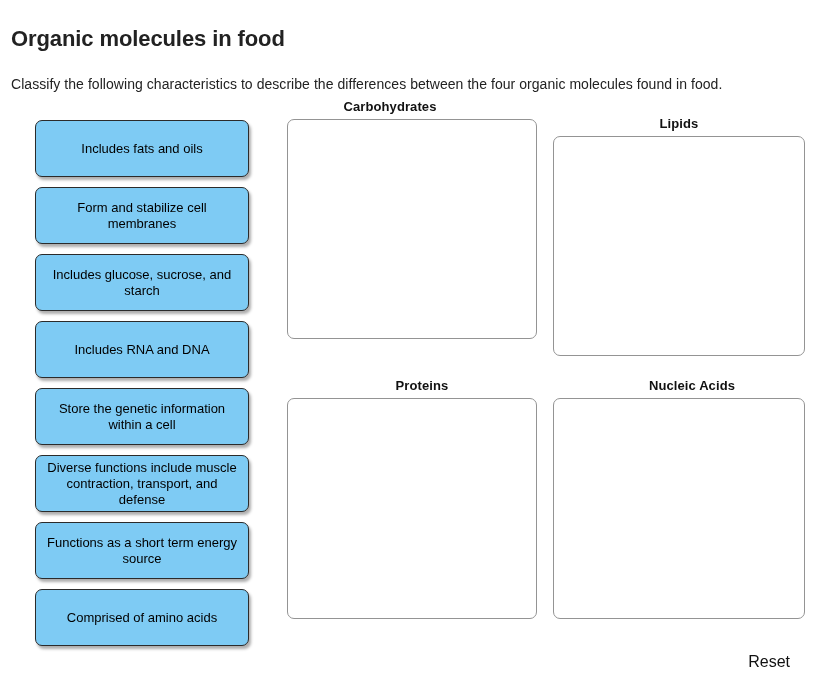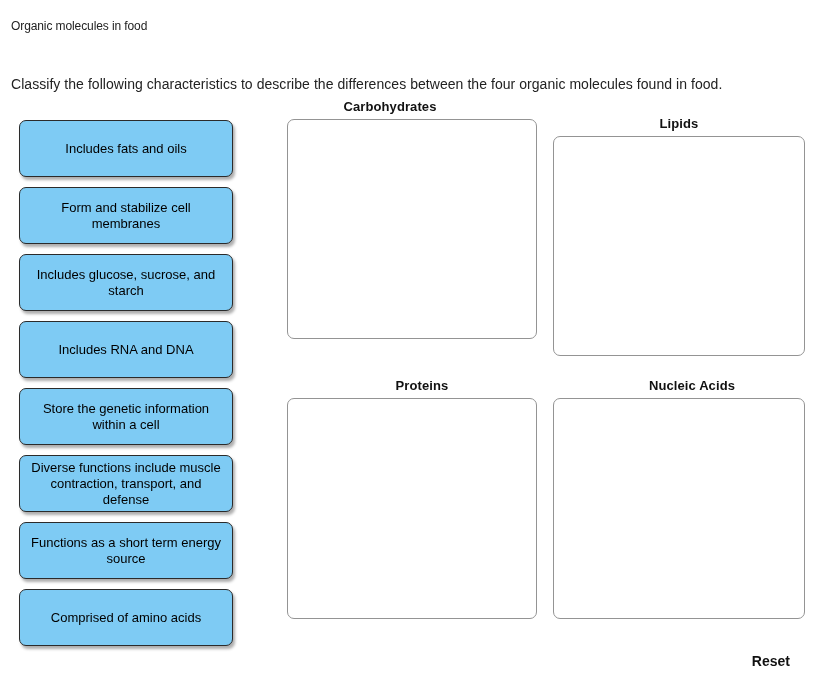--- a/index.html
+++ b/index.html
@@ -15,41 +15,41 @@
     font-family: "Liberation Sans", sans-serif;
     color: #1a1a1a;
     -webkit-font-smoothing: antialiased;
   }
 
   
   #page-title {
     position: absolute;
     left: 11px;
     top: 11px;
-    font-size: 12px;
-    font-weight: normal;
+    font-size: 22px;
+    font-weight: bold;
     letter-spacing: -0.1px;
     color: #222222;
     white-space: nowrap;
   }
   #instructions {
     position: absolute;
     left: 11px;
     top: 62px;
     font-size: 14px;
     font-weight: normal;
     color: #222222;
     white-space: nowrap;
     letter-spacing: 0.05px;
   }
 
   
   #tile-bank {
     position: absolute;
-    left: 19px;
+    left: 35px;
     top: 120px;
     width: 214px;
   }
   .tile {
     position: relative;
     box-sizing: border-box;
     width: 214px;
     height: 57px;
     margin-bottom: 10px;
     background: #7ecbf4;
@@ -105,22 +105,22 @@
   #zone-proteins .zone-box { top: 20px; width: 250px; height: 221px; }
 
   #zone-nucleic-acids { left: 553px; top: 378px; width: 278px; height: 241px; }
   #zone-nucleic-acids .zone-box { top: 20px; width: 252px; height: 221px; }
 
   
   #reset-button {
     position: absolute;
     right: 38px;
     top: 653px;
-    font-size: 14px;
-    font-weight: bold;
+    font-size: 16px;
+    font-weight: normal;
     color: #111111;
     cursor: pointer;
     user-select: none;
     background: none;
     border: none;
     padding: 0;
     font-family: "Liberation Sans", sans-serif;
   }
 </style>
 </head>

